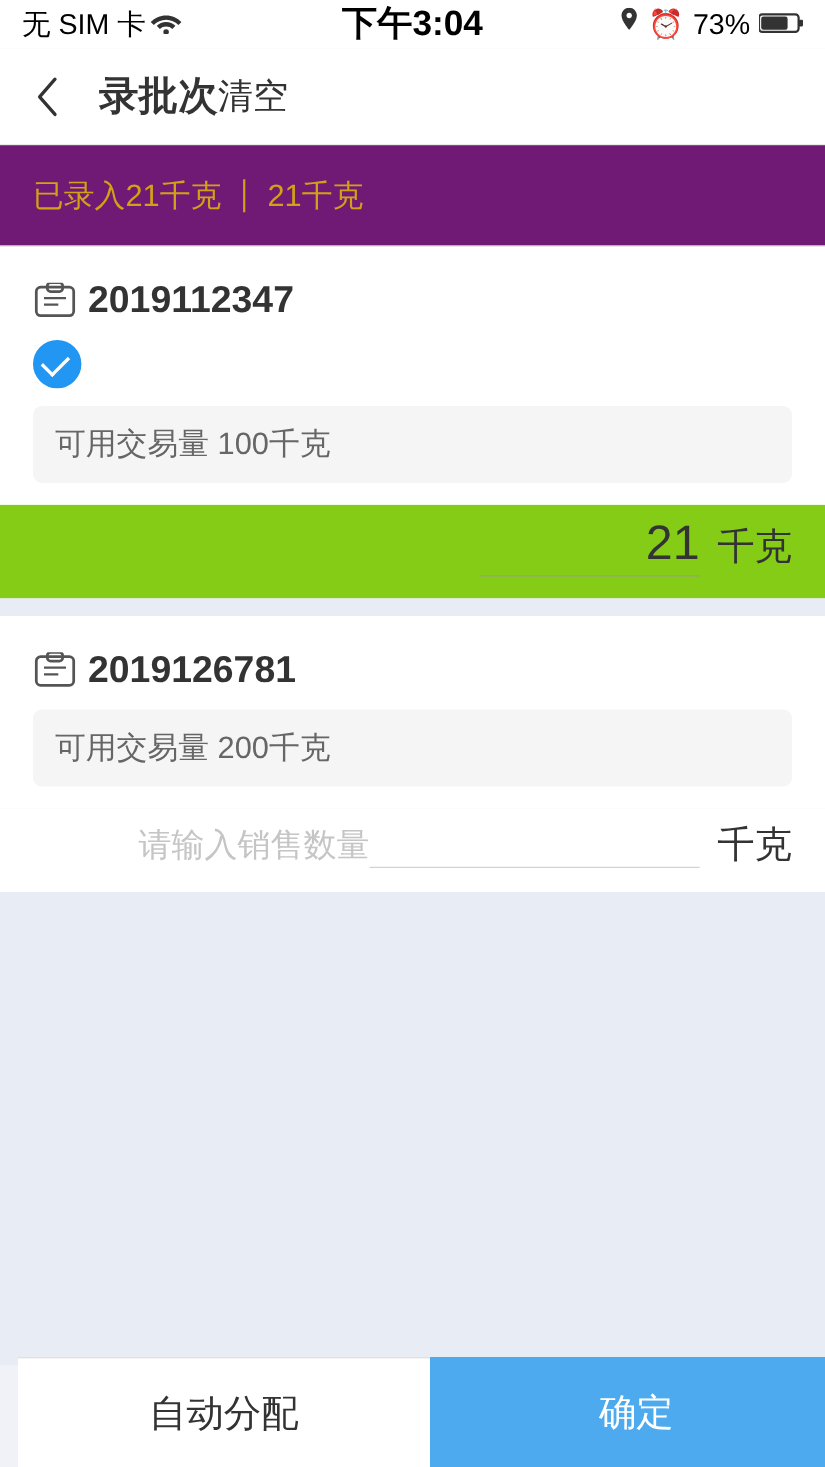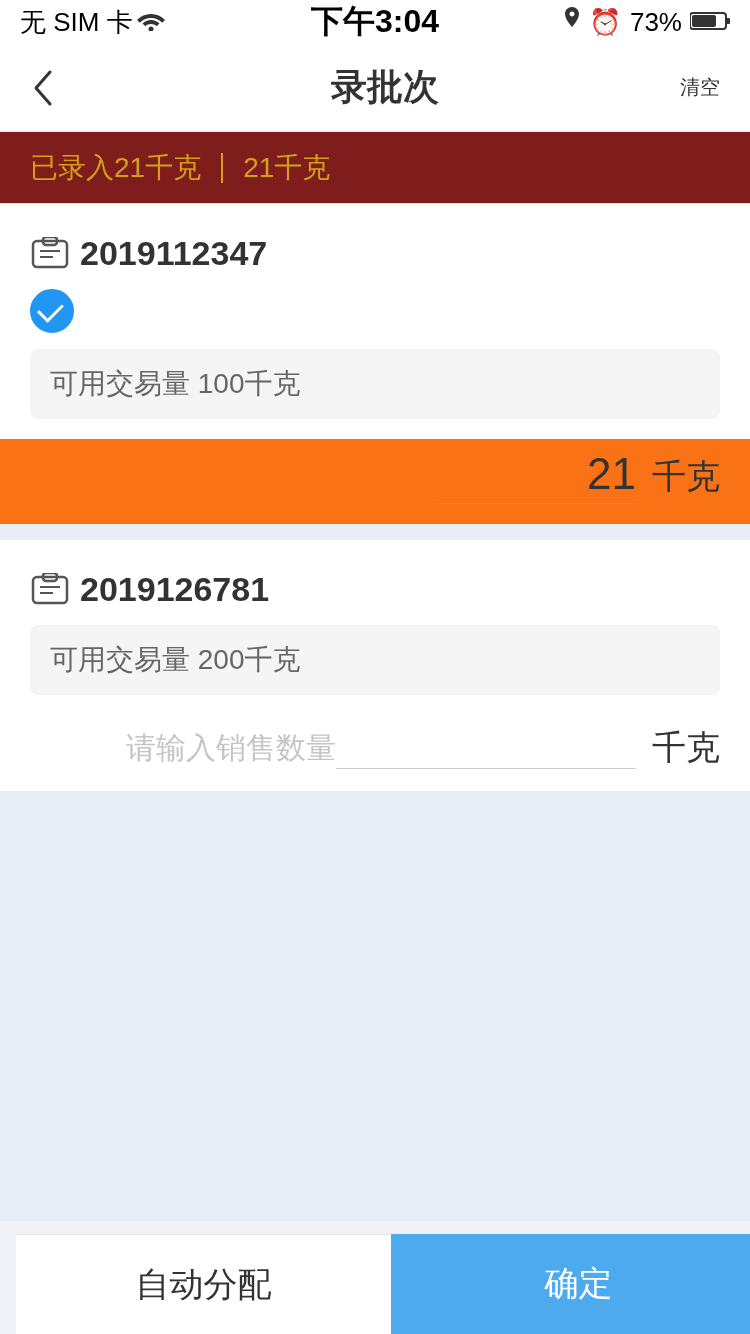--- a/index.html
+++ b/index.html
@@ -44,48 +44,47 @@
       font-size: 26px;
     }
 
     
     .nav-bar {
       width: 750px;
       height: 88px;
       background: #fff;
       display: flex;
       align-items: center;
-      justify-content: space-between;
       padding: 0 30px;
       border-bottom: 1px solid #e8e8e8;
     }
     .nav-back {
       font-size: 40px;
       color: #333;
       cursor: pointer;
       width: 60px;
       display: flex;
       align-items: center;
     }
     .nav-title {
       font-size: 36px;
       font-weight: 600;
       color: #333;
     }
     .nav-clear {
-      font-size: 20px;
+      font-size: 32px;
       color: #333;
       cursor: pointer;
     }
 
     
     .info-banner {
       width: 750px;
-      height: 72px;
-      background: #7f1d1d;
+      height: 92px;
+      background: #701a75;
       display: flex;
       align-items: center;
       padding: 0 30px;
       gap: 20px;
       border-bottom: 1px solid #f0e8c0;
     }
     .info-banner-text {
       font-size: 28px;
       color: #d4a017;
       font-weight: 500;
@@ -206,21 +205,21 @@
       display: flex;
       align-items: center;
       justify-content: center;
       font-size: 34px;
       color: #fff;
       border: none;
       cursor: pointer;
     }
 
     .quantity-wrapper {
-      background: #f97316;
+      background: #84cc16;
       padding: 10px 30px 20px 30px;
       display: flex;
       align-items: center;
       justify-content: flex-end;
     }
     .qty-input-area {
       display: flex;
       flex-direction: column;
       align-items: flex-end;
     }

